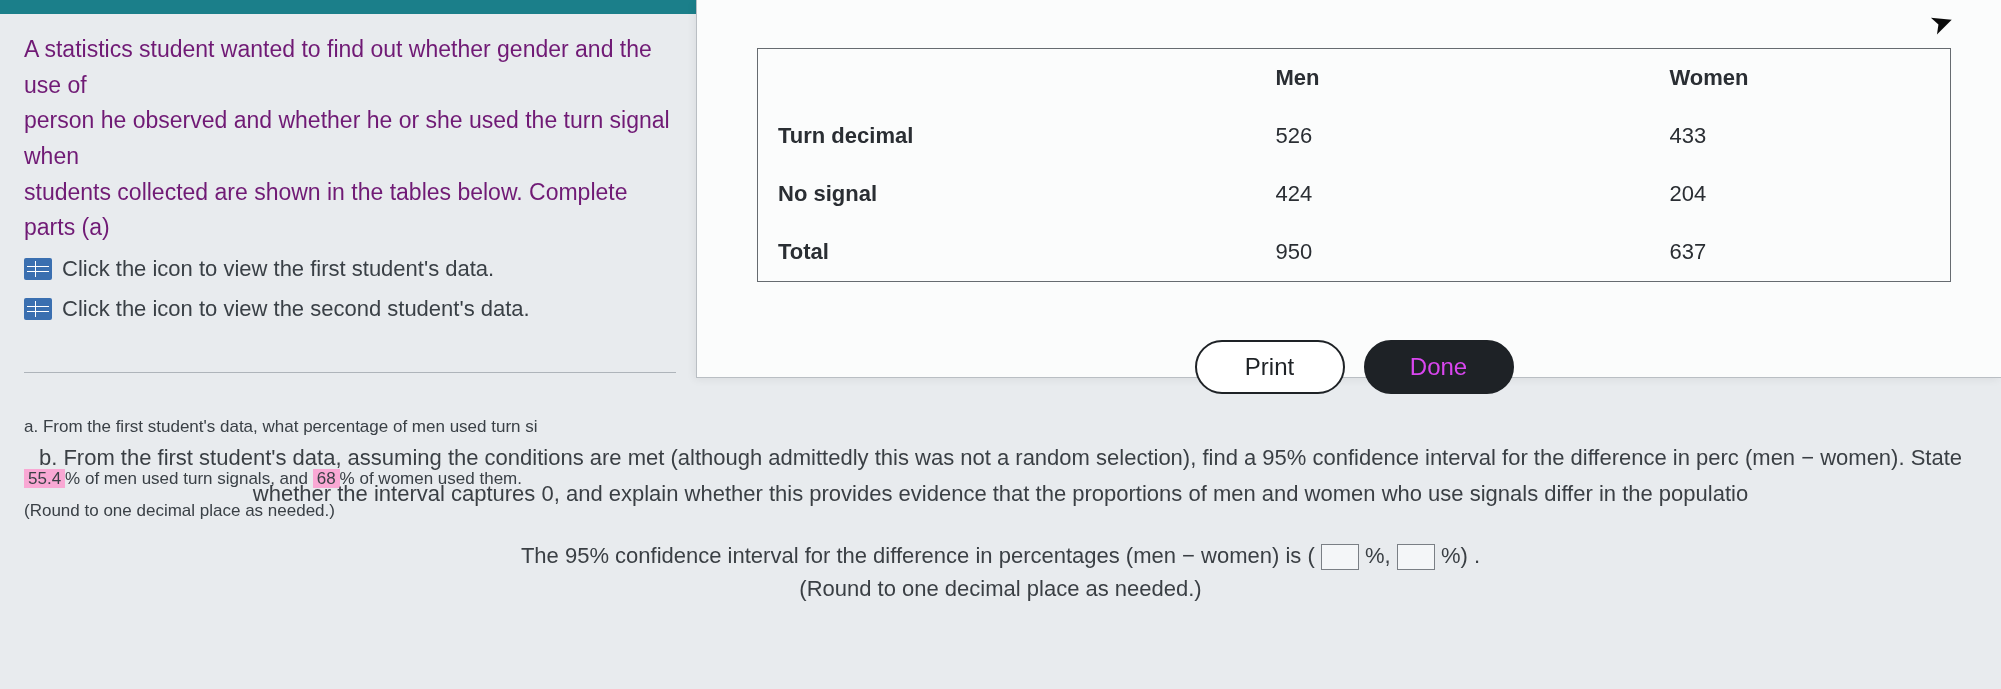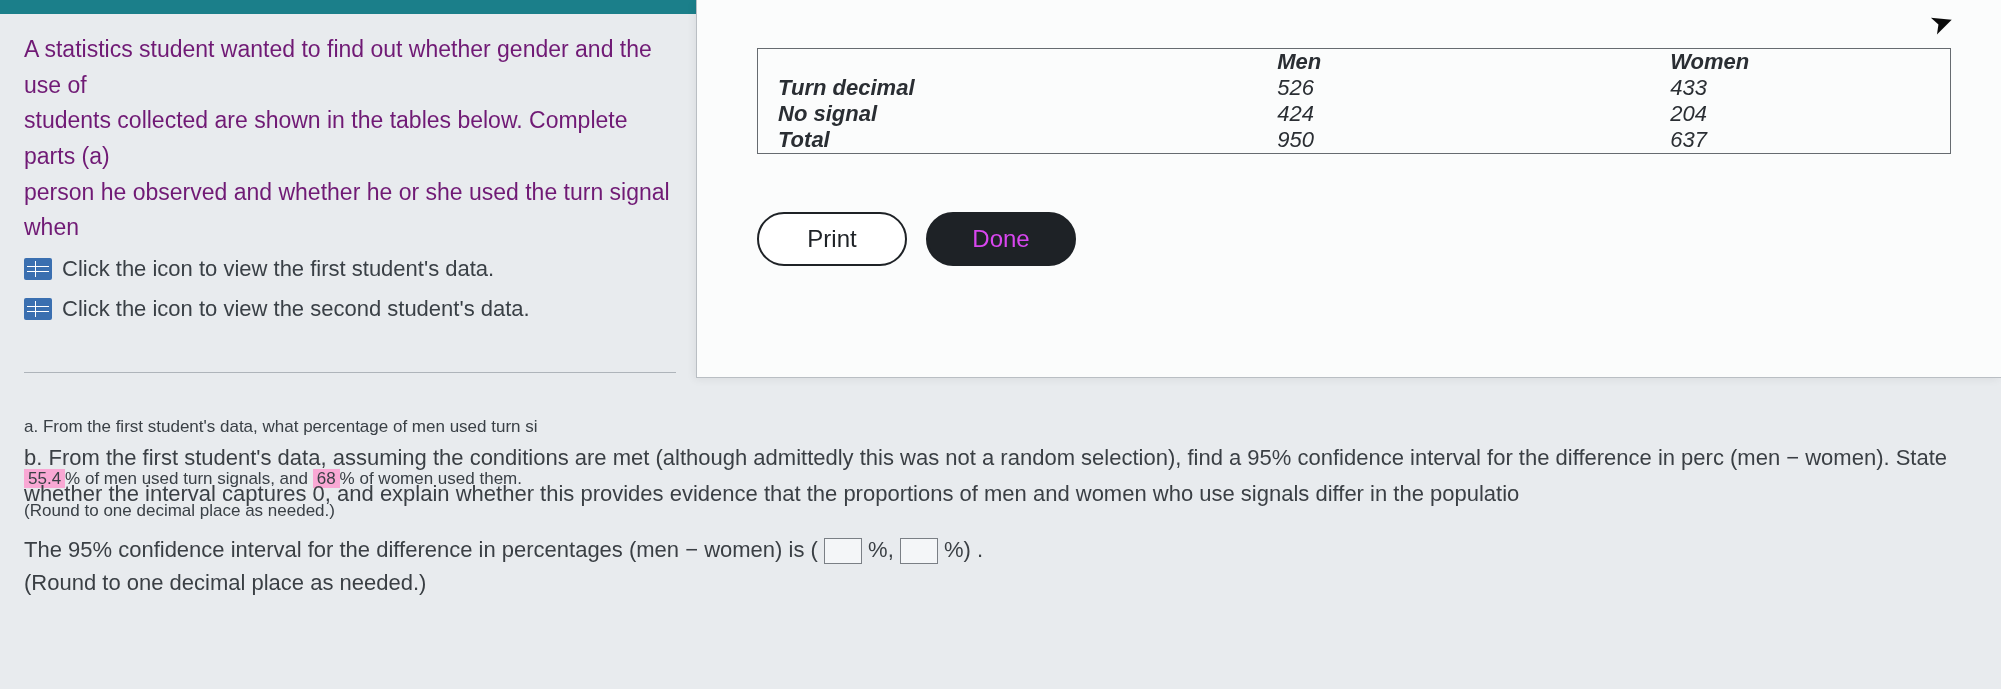--- a/index.html
+++ b/index.html
@@ -28,64 +28,64 @@
                 linear-gradient(#fff,#fff) 0 66%/100% 1px no-repeat,
                 linear-gradient(#fff,#fff) 40% 0/1px 100% no-repeat;
   }
   .link-text { color: #3a4046; }
   .divider { border: none; border-top: 1px solid #aeb4ba; margin: 50px 0 40px; }
   .qa-block { color: #3a4046; font-size: 17px; line-height: 1.65; }
   .answer-line { margin-top: 24px; }
   .highlight { background: #f9a8d4; padding: 0 4px; }
   .note { margin-top: 4px; }
   .part-b { margin-top: 30px; line-height: 1.65; white-space: normal; }
-  .ci-line { margin-top: 24px; }
+  .ci-line { margin-top: 30px; }
   .blank {
     display: inline-block; width: 42px; height: 26px;
     border: 1px solid #7a7f85; background: #f4f6f8; vertical-align: middle;
   }
   .blank.small { width: 38px; }
   .popup {
     position: absolute; top: 0; left: 696px; right: 0;
     height: 378px; background: #fbfcfc;
     border-left: 1px solid #b9bec3; border-bottom: 1px solid #b9bec3;
     padding: 48px 50px 20px 60px;
     box-shadow: -2px 2px 8px rgba(0,0,0,0.06);
   }
   .data-table {
     border: 1px solid #666b70; border-collapse: collapse;
     width: 100%; font-size: 22px; color: #2a2e33;
   }
-  .data-table th, .data-table td { padding: 0 20px; text-align: left; font-weight: normal; font-style: italic; }
+  .data-table th, .data-table td { padding: 16px 20px; text-align: left; font-weight: normal; }
   .data-table .hdr { font-weight: bold; }
   .data-table .col-men { padding-left: 190px; }
   .data-table .col-women { padding-left: 110px; }
-  .btn-row { display: flex; gap: 19px; justify-content: flex-start; margin-top: 58px; }
+  .btn-row { display: flex; gap: 19px; justify-content: center; margin-top: 58px; }
   .btn {
     min-width: 150px; height: 54px; border-radius: 27px;
     display: flex; align-items: center; justify-content: center;
     font-size: 24px; cursor: pointer; border: 2px solid #1e2226;
   }
   .btn-print { background: #fff; color: #1e2226; }
   .btn-done  { background: #1e2226; color: #d946ef; }
   .cursor {
     position: absolute; top: 6px; right: 48px; font-size: 28px;
     color: #0a0a0a; transform: rotate(-20deg);
   }
 </style>
 </head>
 <body>
 
 <div class="teal-bar"></div>
 
 <div class="content-area">
   <div class="problem-text">
     <div>A statistics student wanted to find out whether gender and the use of</div>
+    <div>person he observed and whether he or she used the turn signal when</div>
     <div>students collected are shown in the tables below. Complete parts (a)</div>
-    <div>person he observed and whether he or she used the turn signal when</div>
   </div>
 
   <div class="link-row">
     <span class="table-icon"></span>
     <span class="link-text">Click the icon to view the first student's data.</span>
   </div>
   <div class="link-row" style="margin-top:14px">
     <span class="table-icon"></span>
     <span class="link-text">Click the icon to view the second student's data.</span>
   </div>
@@ -127,21 +127,21 @@
     </tr>
   </tbody>
     </table>
 
   <div class="btn-row">
     <div class="btn btn-print">Print</div>
     <div class="btn btn-done">Done</div>
   </div>
 </div>
 
-<div style="padding: 10px 24px 0 24px; position:absolute; top:400px; left:0; right:0;">
+<div style="padding: 10px 24px 0 24px; position:absolute; top:400px; left:0; right:0;text-align:center;">
   <div class="part-b">b. From the first student's data, assuming the conditions are met (although admittedly this was not a random selection), find a 95% confidence interval for the difference in perc (men − women). State whether the interval captures 0, and explain whether this provides evidence that the proportions of men and women who use signals differ in the populatio</div>
   <div class="ci-line">
     <span>The 95% confidence interval for the difference in percentages (men − women) is </span>
     <span>(</span>
     <span class="blank small"></span>
     <span>%,</span>
     <span class="blank small"></span>
     <span>%) .</span>
   </div>
   <div class="note" style="margin-top:6px">(Round to one decimal place as needed.)</div>

